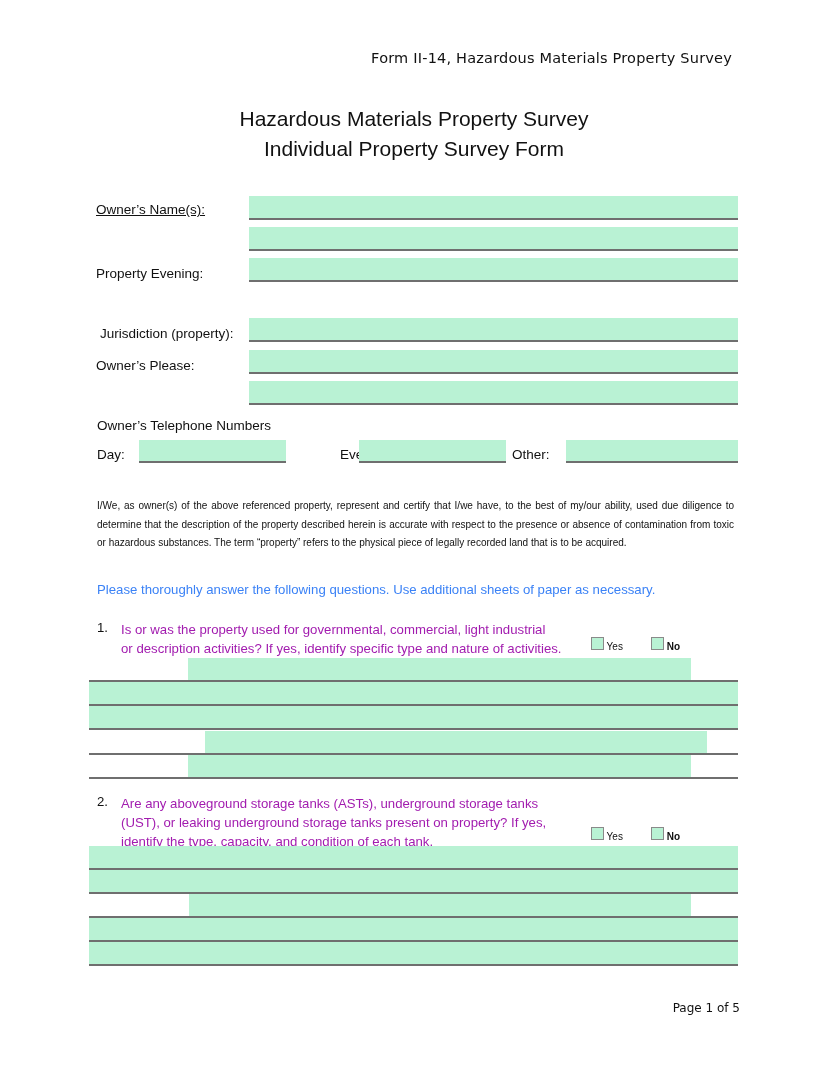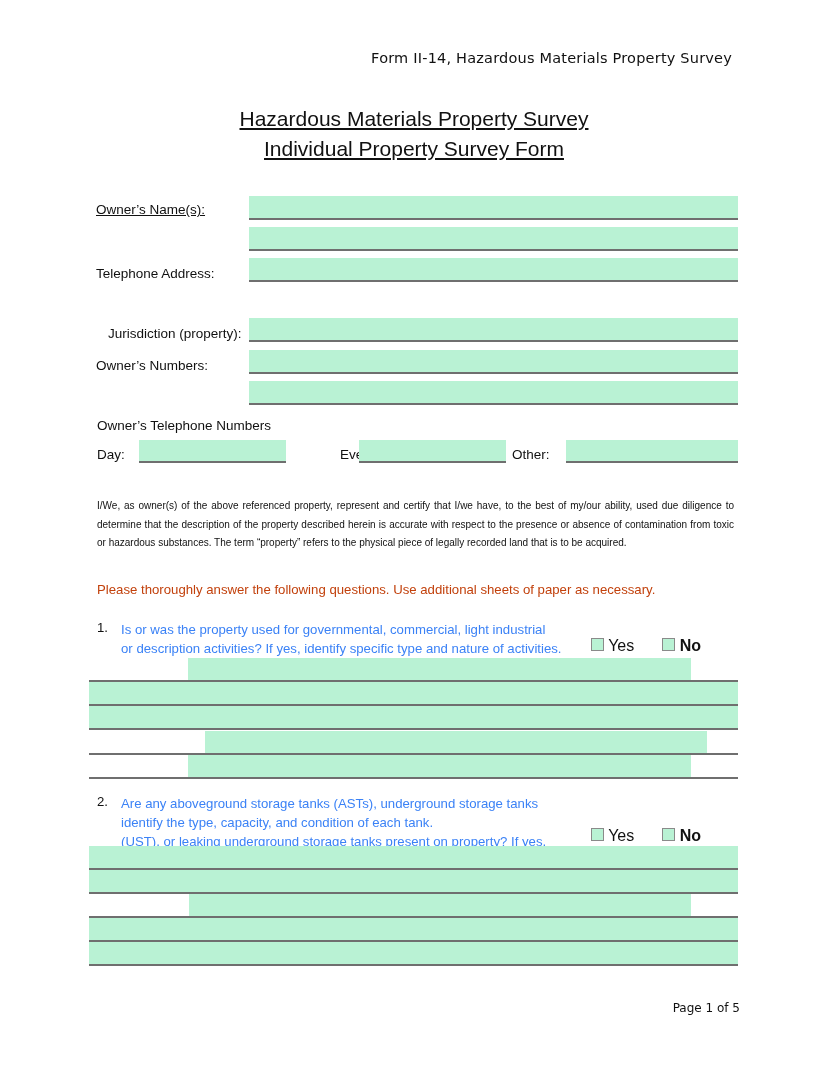--- a/index.html
+++ b/index.html
@@ -36,21 +36,20 @@
   
   .doc-title {
     position: absolute;
     left: 0;
     right: 0;
     top: 104px;
     text-align: center;
     font-size: 21px;
     line-height: 30px;
     color: #111111;
-    text-decoration: underline;
   }
   .doc-title .line2 { display: block; }
 
   
   .field-label {
     position: absolute;
     font-size: 13.5px;
     color: #111111;
     white-space: nowrap;
   }
@@ -66,45 +65,45 @@
     position: absolute;
     font-size: 10px;
     line-height: 18.6px;
     text-align: justify;
     color: #111111;
   }
   .para-single {
     position: absolute;
     font-size: 13.2px;
     line-height: 18.6px;
-    color: #c2410c;
+    color: #3b82f6;
     white-space: nowrap;
   }
 
   
   .q-num {
     position: absolute;
     font-size: 13.2px;
     color: #111111;
   }
   .q-text {
     position: absolute;
     font-size: 13.2px;
     line-height: 19px;
-    color: #3b82f6;
+    color: #a21caf;
   }
   .q-text span { display: block; white-space: nowrap; }
 
   
   .cb-group {
     position: absolute;
     display: flex;
     align-items: center;
     gap: 9px;
-    font-size: 16px;
+    font-size: 10px;
     color: #111111;
   }
   .cb-box {
     width: 13px;
     height: 13px;
     background: #b9f2d4;
     border: 1px solid #8a8a8a;
     box-sizing: border-box;
     display: inline-block;
   }
@@ -143,27 +142,27 @@
   <div class="doc-title">
     <span class="line1">Hazardous Materials Property Survey</span>
     <span class="line2">Individual Property Survey Form</span>
   </div>
 
   <div class="field-label" style="left:96px; top:202px;text-decoration:underline;">Owner’s Name(s):</div>
   <div class="field-box" style="left:249px; top:196px; width:489px; height:22px;"></div>
 
   <div class="field-box" style="left:249px; top:227px; width:489px; height:22px;"></div>
 
-  <div class="field-label" style="left:96px; top:266px;">Telephone Address:</div>
+  <div class="field-label" style="left:96px; top:266px;">Property Evening:</div>
   <div class="field-box" style="left:249px; top:258px; width:489px; height:22px;"></div>
 
-  <div class="field-label" style="left:108px; top:326px;">Jurisdiction (property):</div>
+  <div class="field-label" style="left:100px; top:326px;">Jurisdiction (property):</div>
   <div class="field-box" style="left:249px; top:318px; width:489px; height:22px;"></div>
 
-  <div class="field-label" style="left:96px; top:358px;">Owner’s Numbers:</div>
+  <div class="field-label" style="left:96px; top:358px;">Owner’s Please:</div>
   <div class="field-box" style="left:249px; top:350px; width:489px; height:22px;"></div>
 
   <div class="field-box" style="left:249px; top:381px; width:489px; height:22px;"></div>
 
   <div class="field-label" style="left:97px; top:418px;">Owner’s Telephone Numbers</div>
 
   <div class="field-label" style="left:97px; top:447px;">Day:</div>
   <div class="field-box" style="left:139px; top:440px; width:147px; height:21px;"></div>
 
   <div class="field-label" style="left:292px; top:447px;margin-left:48px;">Evening:</div>
@@ -204,22 +203,22 @@
 
   <div class="ans-fill" style="left:205px; top:731px; width:502px; height:22px;"></div>
   <div class="ans-line" style="left:89px; top:753px; width:649px;"></div>
 
   <div class="ans-fill" style="left:188px; top:755px; width:503px; height:22px;"></div>
   <div class="ans-line" style="left:89px; top:777px; width:649px;"></div>
 
   <div class="q-num" style="left:97px; top:794px;">2.</div>
   <div class="q-text" style="left:121px; top:794px;">
     <span>Are any aboveground storage tanks (ASTs), underground storage tanks</span>
+    <span>(UST), or leaking underground storage tanks present on property?  If yes,</span>
     <span>identify the type, capacity, and condition of each tank.</span>
-    <span>(UST), or leaking underground storage tanks present on property?  If yes,</span>
   </div>
 
   <div class="cb-group" style="left:591px; top:827px;">
     <span class="cb-label">
       <span class="cb-box"></span>
       <span>Yes</span>
     </span>
     <span class="cb-label">
       <span class="cb-box"></span>
       <span>No</span>

